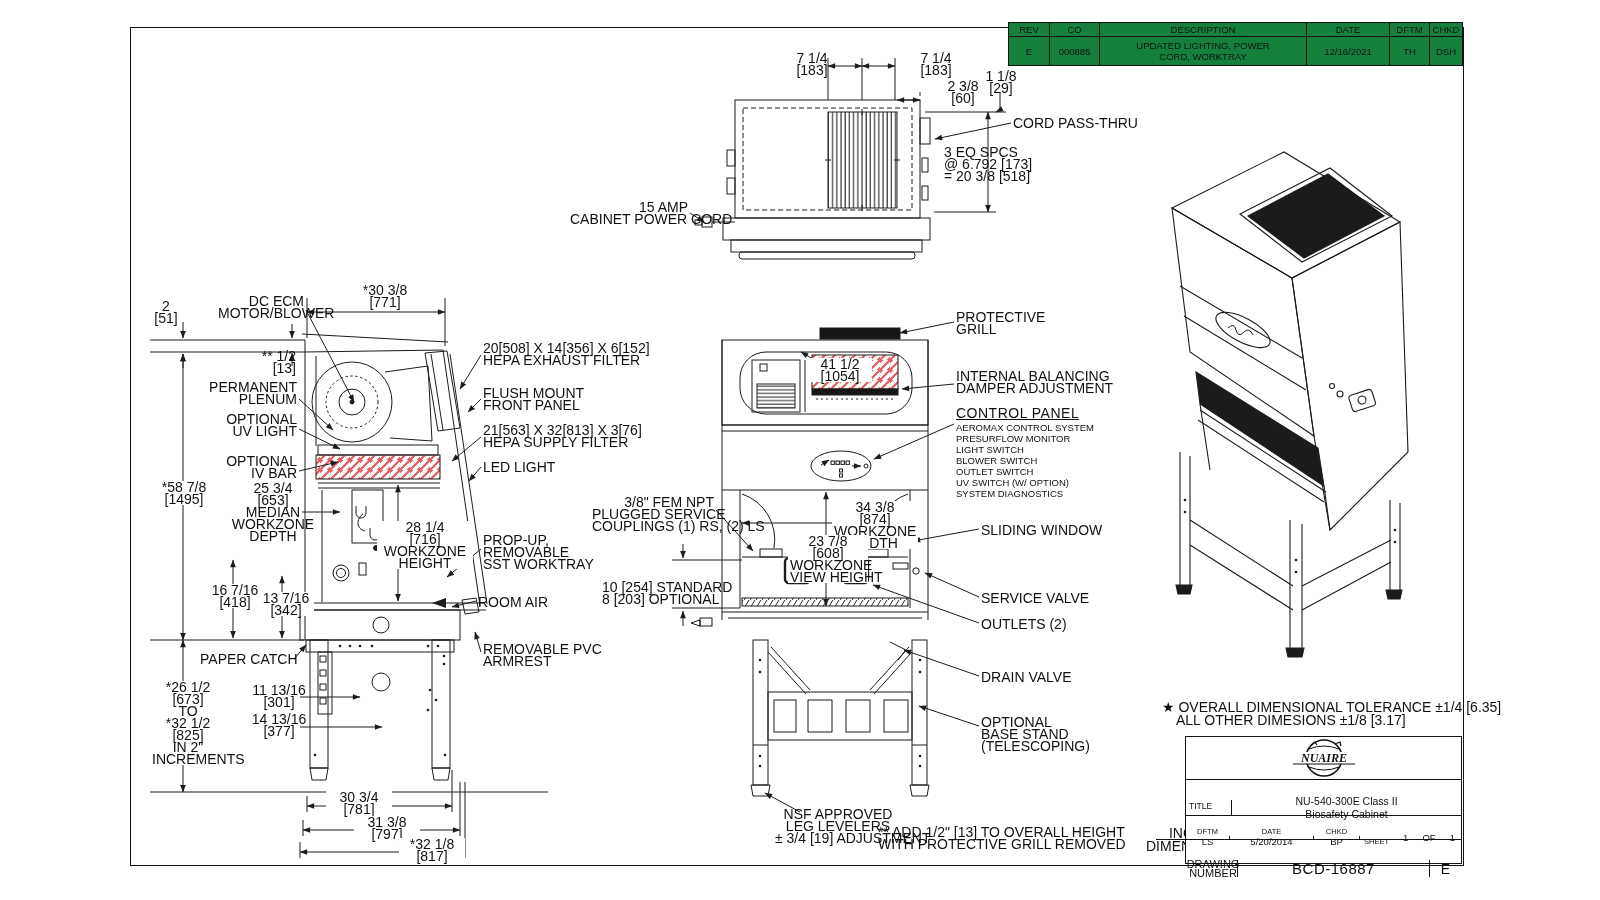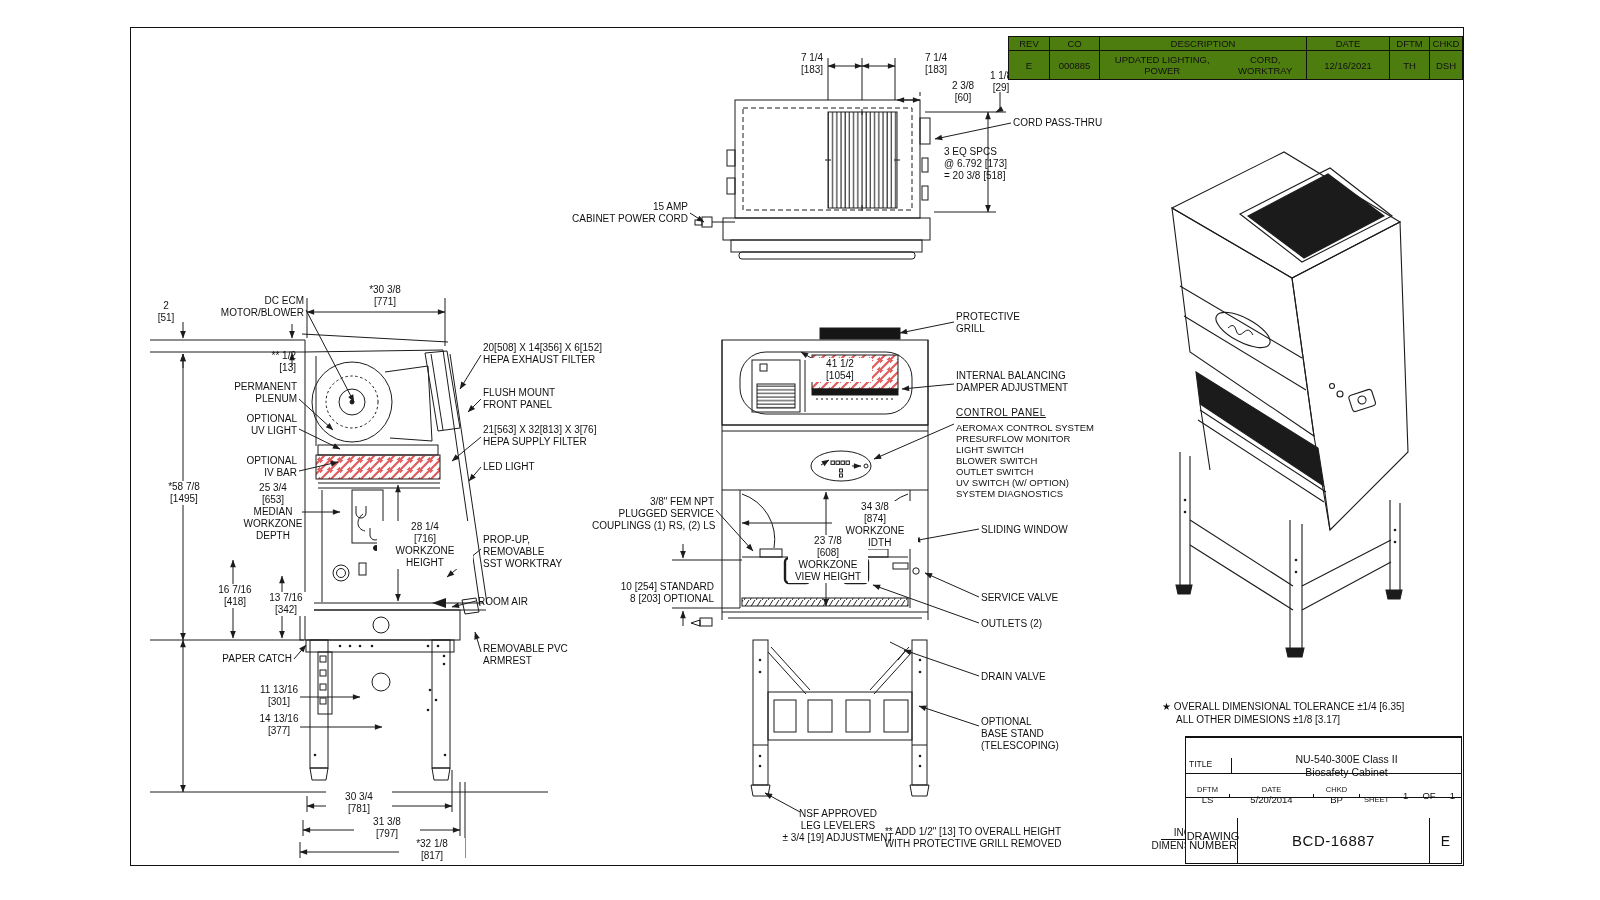--- a/index.html
+++ b/index.html
@@ -1,33 +1,33 @@
 <!DOCTYPE html>
 <html><head>
 <meta charset="utf-8">
 <style>
   html,body{margin:0;padding:0;background:#fff;}
   #sheet{position:relative;width:1600px;height:900px;background:#fff;
          font-family:"Liberation Sans",sans-serif;color:#111;overflow:hidden;}
   .frame{position:absolute;left:130px;top:27px;width:1332px;height:837px;
          border:1.3px solid #111;}
   svg.art{position:absolute;left:0;top:0;}
-  .lbl{position:absolute;font-size:10px;line-height:12px;white-space:nowrap;color:#111;}
+  .lbl{position:absolute;font-size:14px;line-height:12px;white-space:nowrap;color:#111;}
   .c{text-align:center;}
   .r{text-align:right;}
   .bg{background:#fff;padding:0 2px;}
   .sm{font-size:9.5px;line-height:11px;}
   .u{text-decoration:underline;letter-spacing:.5px;}
   
-  #revtable{position:absolute;left:1008px;top:36px;background:#4d7c0f;border:1.2px solid #111;
+  #revtable{position:absolute;left:1008px;top:22px;background:#15803d;border:1.2px solid #111;
             display:grid;grid-template-columns:40px 50px 207px 83px 40px 33px;font-size:9.5px;}
   #revtable .hc{border-bottom:1px solid #111;height:13px;line-height:13px;text-align:center;}
   #revtable .bc{height:28px;display:flex;align-items:center;justify-content:center;text-align:center;}
   #revtable .bl{border-left:1px solid #111;}
-  #revtable .desc{flex-direction:row;font-size:9.5px;line-height:11.5px;}
+  #revtable .desc{flex-direction:column;font-size:9.5px;line-height:11.5px;}
   
   #tblock{position:absolute;left:1185px;top:736px;width:277px;height:128px;border:1.4px solid #111;
           background:#fff;display:flex;flex-direction:column;box-sizing:border-box;}
   #tblock .trow{display:flex;box-sizing:border-box;}
   .logorow{height:45px;align-items:center;justify-content:center;}
   .titlerow{height:36px;border-top:1px solid #111;}
   .inforow{height:24px;border-top:1px solid #111;}
   .drawrow{flex:1;border-top:1px solid #111;}
   .cell{box-sizing:border-box;display:flex;flex-direction:column;align-items:center;justify-content:center;margin-top:20px;}
   .cl{font-size:7.5px;line-height:8px;}
@@ -413,20 +413,29 @@
       <div>16 7/16</div>
       <div>[418]</div>
     </div>
 <div class="lbl c bg" style="left:258px;top:592px;width:52px">
       <div>13 7/16</div>
       <div>[342]</div>
     </div>
 <div class="lbl r" style="left:200px;top:653px;width:92px">
       <div>PAPER CATCH</div>
     </div>
+<div class="lbl c bg" style="left:150px;top:681px;width:72px">
+      <div>*26 1/2</div>
+      <div>[673]</div>
+      <div>TO</div>
+      <div>*32 1/2</div>
+      <div>[825]</div>
+      <div>IN 2"</div>
+      <div>INCREMENTS</div>
+    </div>
 <div class="lbl c" style="left:250px;top:684px;width:58px">
       <div>11 13/16</div>
       <div>[301]</div>
     </div>
 <div class="lbl c" style="left:250px;top:713px;width:58px">
       <div>14 13/16</div>
       <div>[377]</div>
     </div>
 <div class="lbl c bg" style="left:326px;top:791px;width:62px">
       <div>30 3/4</div>
@@ -559,20 +568,30 @@
   <div class="bc bl desc">
     <div>UPDATED LIGHTING, POWER</div>
     <div>CORD, WORKTRAY</div>
   </div>
   <div class="bc bl">12/16/2021</div>
   <div class="bc bl">TH</div>
   <div class="bc bl">DSH</div>
 </div>
 
 <div id="tblock">
+  <div class="trow logorow">
+    <svg width="130" height="42" viewBox="0 0 130 42">
+      <circle cx="65" cy="21" r="18" fill="none" stroke="#111" stroke-width="1.6"></circle>
+      <path d="M50,12 Q65,6 80,12 M47,21 H83 M50,30 Q65,36 80,30" fill="none" stroke="#111" stroke-width="1"></path>
+      <path d="M52,8 l4,-3 l2,3 M76,7 l5,-2 l1,4" fill="none" stroke="#111" stroke-width="1.2"></path>
+      <rect x="34" y="15" width="62" height="12" fill="#fff"></rect>
+      <text x="65" y="25" text-anchor="middle" font-size="12" font-style="italic" font-weight="bold" font-family="Liberation Serif, serif" fill="#111">NUAIRE</text>
+      <path d="M34,27 H96" stroke="#111" stroke-width="1"></path>
+    </svg>
+  </div>
   <div class="trow titlerow">
     <div class="cell br" style="width:46px;align-items:flex-start;justify-content:flex-start;padding:2px 0 0 3px">
       <span class="cl" style="font-size:8.5px">TITLE</span>
     </div>
     <div class="cell" style="flex:1;font-size:10.5px;line-height:13px">
       <div>NU-540-300E Class II</div>
       <div>Biosafety Cabinet</div>
     </div>
   </div>
   <div class="trow inforow">

